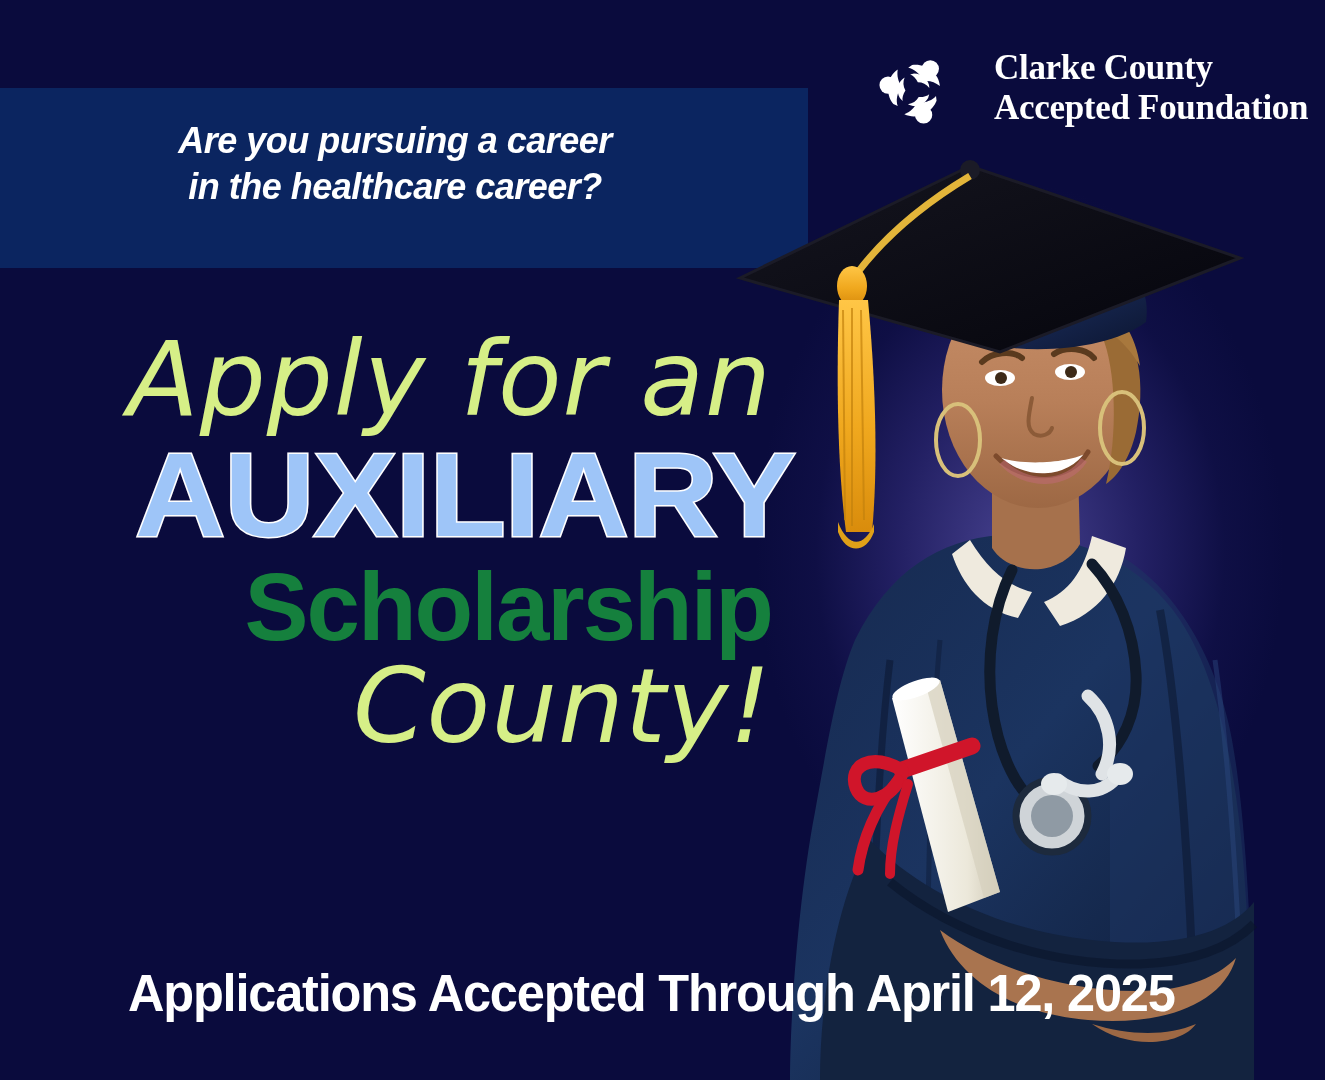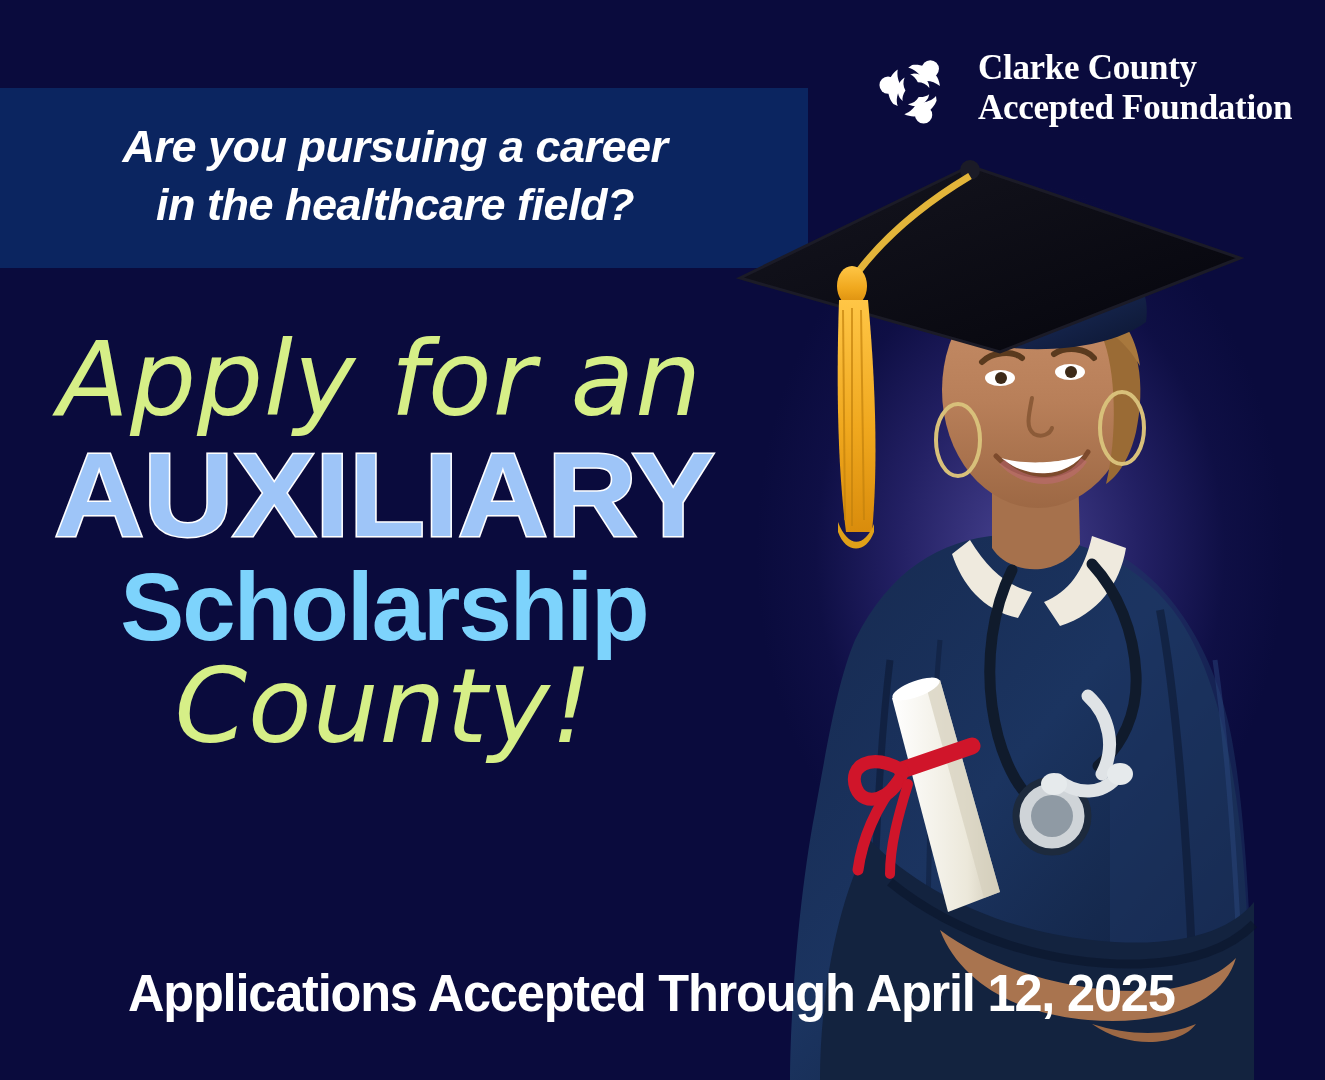--- a/index.html
+++ b/index.html
@@ -26,37 +26,37 @@
   .band{
     position:absolute;left:0;top:88px;width:808px;height:180px;
     background:#0b2560;
   }
   .band-text{
     position:absolute;left:0;top:118px;width:790px;
     text-align:center;
     color:#fff;
     font-family:"Liberation Sans",sans-serif;
     font-weight:bold;font-style:italic;
-    font-size:45px;line-height:1.28;
+    font-size:36px;line-height:1.28;
     letter-spacing:-.5px;
   }
   
   .logo{
     position:absolute;left:866px;top:36px;width:400px;height:104px;
-    display:flex;align-items:center;gap:16px;
+    display:flex;align-items:center;gap:32px;
   }
   .logo-mark{width:96px;height:96px;flex:0 0 96px;}
   .logo-words{
     color:#fff;
     font-family:"Liberation Serif",serif;
     font-weight:bold;font-size:35px;line-height:1.14;
     letter-spacing:-.3px;white-space:nowrap;
   }
   
-  .msg{position:absolute;left:4px;top:330px;width:760px;text-align:center;}
+  .msg{position:absolute;left:12px;top:330px;width:760px;text-align:right;}
 
   .script{
     color:#d6ef87;
     font-family:"DejaVu Sans",sans-serif;
     font-style:italic;font-weight:400;
   }
   .line-apply{
     font-size:104px;line-height:.96;
     letter-spacing:1px;
     margin-left:-8px;
@@ -66,21 +66,21 @@
     font-family:"Liberation Sans",sans-serif;
     font-weight:bold;
     font-size:118px;line-height:1.0;
     letter-spacing:-1px;
     -webkit-text-stroke:3px #ffffff;
     paint-order:stroke fill;
     margin-top:6px;
     transform:scaleX(1.06);
   }
   .line-scholarship{
-    color:#7dd3fc;
+    color:#15803d;
     font-family:"Liberation Sans",sans-serif;
     font-weight:bold;
     font-size:96px;line-height:1.02;
     letter-spacing:-2px;
     margin-top:4px;
   }
   .line-today{
     font-size:104px;line-height:1.0;
     letter-spacing:1px;
     margin-top:-2px;
@@ -107,21 +107,21 @@
 </head>
 <body>
 
 <div class="poster">
 
   <div class="glow"></div>
 
   <div class="band"></div>
   <div class="band-text">
     <div>Are you pursuing a career</div>
-    <div>in the healthcare field?</div>
+    <div>in the healthcare career?</div>
   </div>
 
   <div class="logo">
     <svg class="logo-mark" viewBox="0 0 100 100">
       <g fill="#ffffff">
         <g>
           <path d="M50 50 m0,-30 a30,30 0 0 1 25,14 a22,22 0 0 0 -32,10 a12,12 0 0 1 7,-24 z" opacity="0"></path>
         </g>
 
         <g transform="translate(50,52)">

